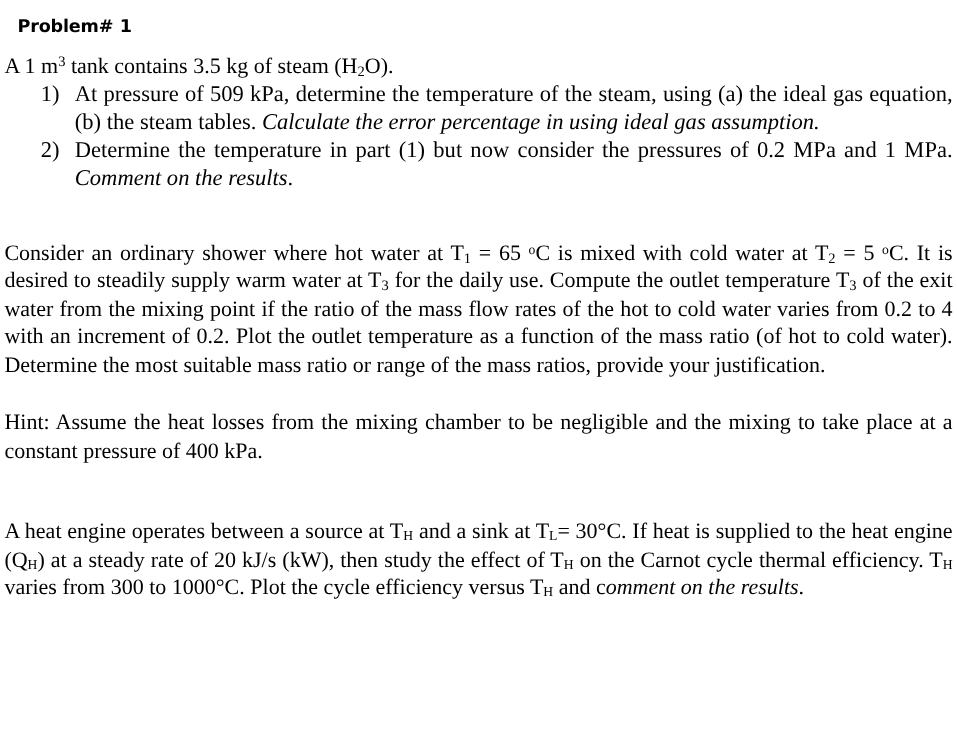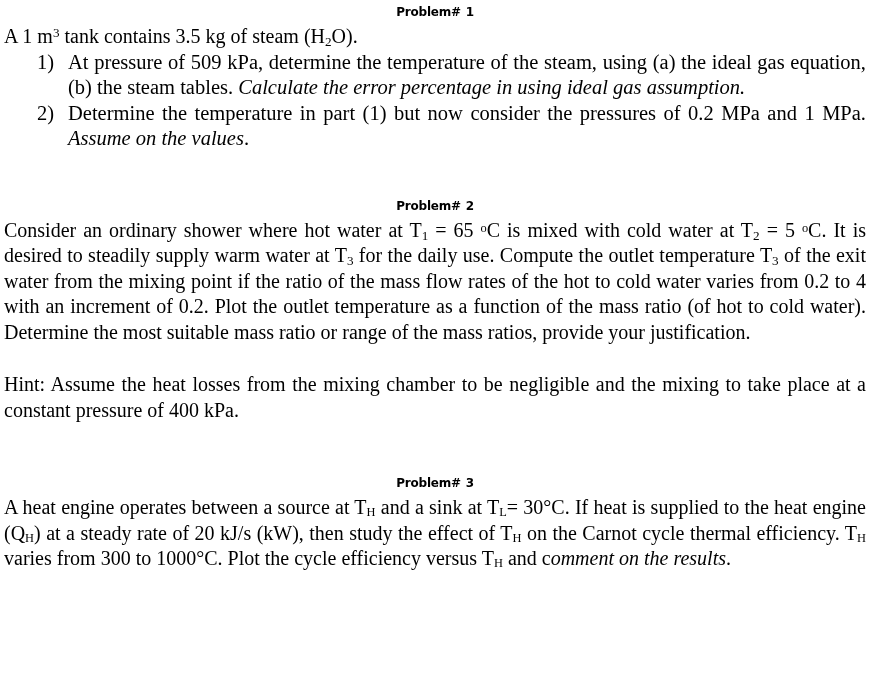--- a/index.html
+++ b/index.html
@@ -24,26 +24,25 @@
   .doc {
     position: absolute;
     left: 4px;
     top: 0px;
     width: 862px;
   }
 
   h2.problem-heading {
     font-family: "DejaVu Sans", "Liberation Sans", sans-serif;
     font-weight: bold;
-    font-size: 12px;
+    font-size: 16px;
     line-height: 24px;
     letter-spacing: -0.2px;
-    margin: 0;
+    margin: 12px;
     padding: 0;
-    text-align: center;
   }
   h2.problem-heading .hash {
     letter-spacing: 0.5px;
   }
 
   p.body {
     font-size: 20px;
     line-height: 25.5px;
     margin: 0;
     padding: 0;
@@ -108,33 +107,31 @@
 
 <div class="page">
   <div class="doc">
 
     <h2 class="problem-heading"><span>Problem</span><span class="hash">#</span> <span>1</span></h2>
 
     <p class="body last-line-natural"><span>A 1 m</span><sup>3</sup><span> tank contains 3.5 kg of steam (H</span><sub>2</sub><span>O).</span></p>
 
     <ol class="problem-list">
       <li><span class="marker">1)</span><span>At pressure of 509 kPa, determine the temperature of the steam, using (a) the ideal gas equation, (b) the steam tables. </span><i>Calculate the error percentage in using ideal gas assumption.</i></li>
-      <li><span class="marker">2)</span><span>Determine the temperature in part (1) but now consider the pressures of 0.2 MPa and 1 MPa. </span><i>Assume on the values</i><span>.</span></li>
+      <li><span class="marker">2)</span><span>Determine the temperature in part (1) but now consider the pressures of 0.2 MPa and 1 MPa. </span><i>Comment on the results</i><span>.</span></li>
     </ol>
 
     <div class="gap-block"></div>
 
-    <h2 class="problem-heading"><span>Problem</span><span class="hash">#</span> <span>2</span></h2>
 
     <p class="body last-line-natural"><span>Consider an ordinary shower where hot water at T</span><sub>1</sub><span> = 65 </span><span class="deg-o">o</span><span>C is mixed with cold water at T</span><sub>2</sub><span> = 5 </span><span class="deg-o">o</span><span>C. It is desired to steadily supply warm water at T</span><sub>3</sub><span> for the daily use. Compute the outlet temperature T</span><sub>3</sub><span> of the exit water from the mixing point if the ratio of the mass flow rates of the hot to cold water varies from 0.2 to 4 with an increment of 0.2. Plot the outlet temperature as a function of the mass ratio (of hot to cold water).  Determine the most suitable mass ratio or range of the mass ratios, provide your justification.</span></p>
 
     <div class="gap-hint"></div>
 
     <p class="body last-line-natural">Hint: Assume the heat losses from the mixing chamber to be negligible and the mixing to take place at a constant pressure of 400 kPa.</p>
 
     <div class="gap-p3"></div>
 
-    <h2 class="problem-heading"><span>Problem</span><span class="hash">#</span> <span>3</span></h2>
 
     <p class="body last-line-natural"><span>A heat engine operates between a source at T</span><span class="subcap">H</span><span> and a sink at T</span><span class="subcap">L</span><span>= 30°C. If heat is supplied to the heat engine (Q</span><span class="subcap">H</span><span>) at a steady rate of 20 kJ/s (kW), then study the effect of T</span><span class="subcap">H</span><span> on the Carnot cycle thermal efficiency. T</span><span class="subcap">H</span><span> varies from 300 to 1000°C. Plot the cycle efficiency versus T</span><span class="subcap">H</span><span> and c</span><i>omment on the results</i><span>.</span></p>
 
   </div>
 </div>
 
 </body></html>

